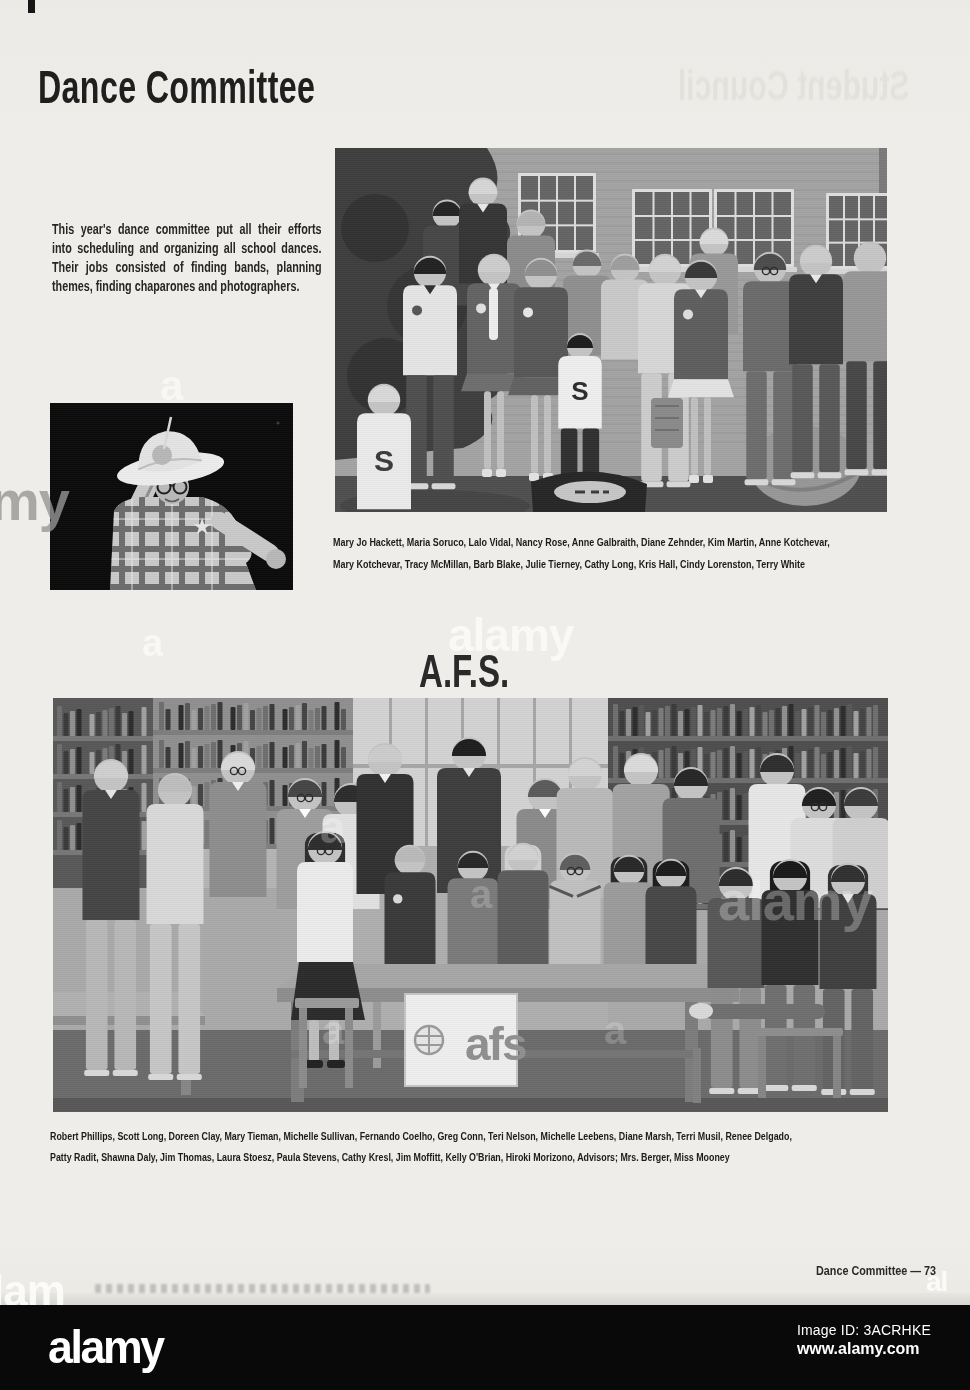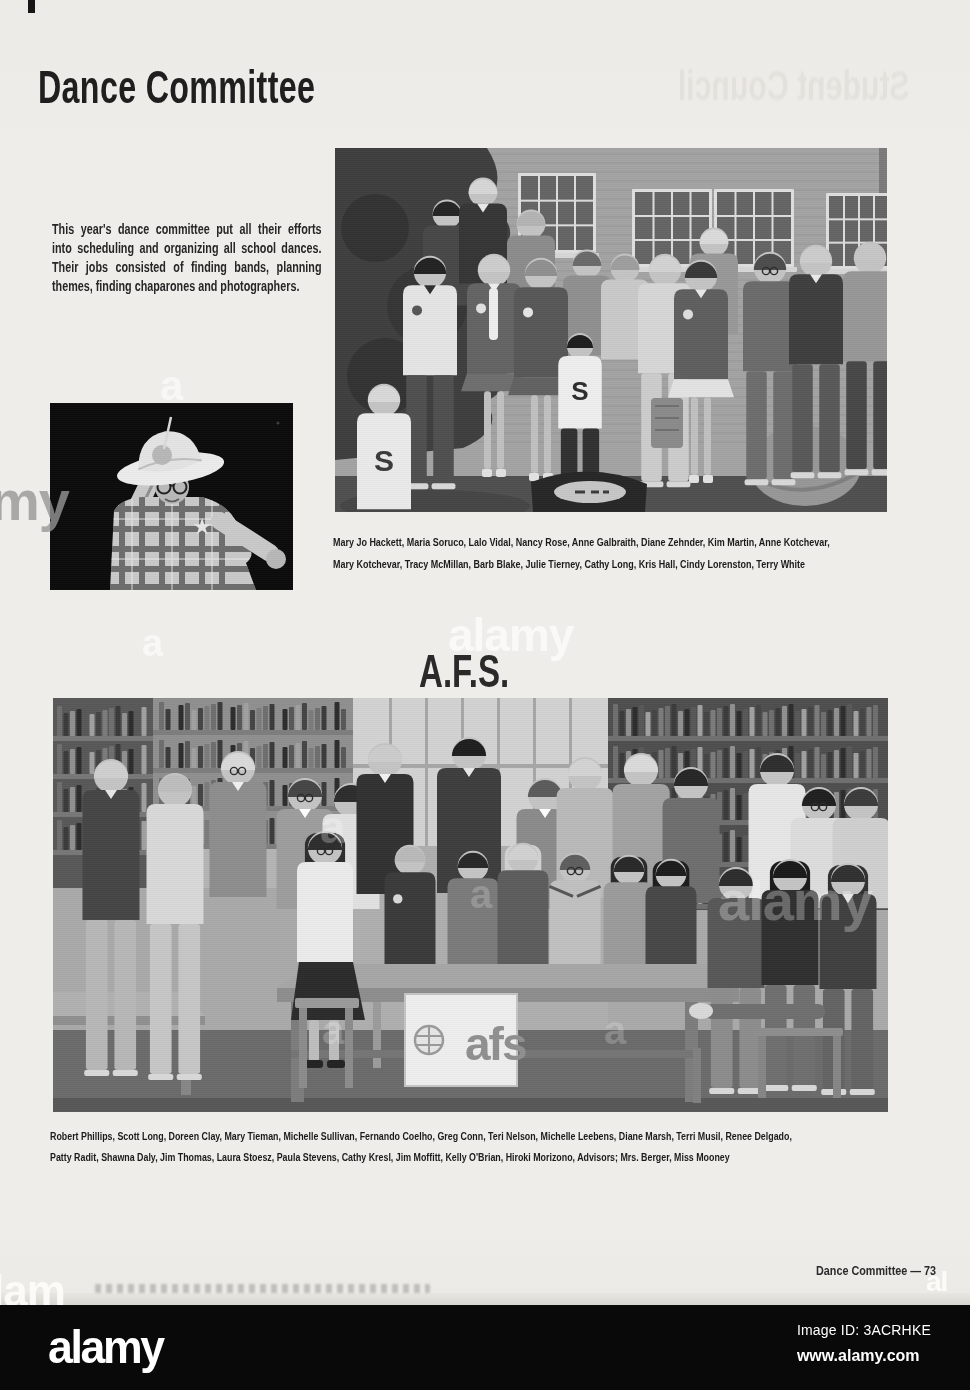--- a/index.html
+++ b/index.html
@@ -30,21 +30,21 @@
   #scan-mark{left:28px; top:0; width:7px; height:13px; background:#161616; z-index:2;}
   #preband{left:0; top:1293px; width:970px; height:12px; z-index:2;
            background:linear-gradient(180deg,#e8e6e1,#d8d6d1);}
   #smear{left:95px; top:1284px; width:335px; height:9px; z-index:3; border-radius:2px; filter:blur(1px);
          background:repeating-linear-gradient(90deg, rgba(110,110,110,0.35) 0 6px, rgba(0,0,0,0) 6px 11px);}
   #bar{left:0; top:1305px; width:970px; height:85px; background:#090909; z-index:5;}
   #logo{left:48px; top:14px; font-size:47px; font-weight:700; letter-spacing:-2.5px; color:#ffffff;
         transform:scaleX(0.95); transform-origin:0 0;}
   #bar-right{right:39px; top:17px; text-align:left; color:#ffffff;}
   #bar-id{font-size:14px; font-weight:500; letter-spacing:0.2px;}
-  #bar-url{font-size:16px; font-weight:700; margin-top:9px;}
+  #bar-url{font-size:16px; font-weight:700; margin-top:2px;}
 </style>
 </head>
 <body>
 
 <div id="page">
 
   <div id="scan-mark" class="abs"></div>
 
   <div id="ghost-sc" class="abs">Student Council</div>
 

